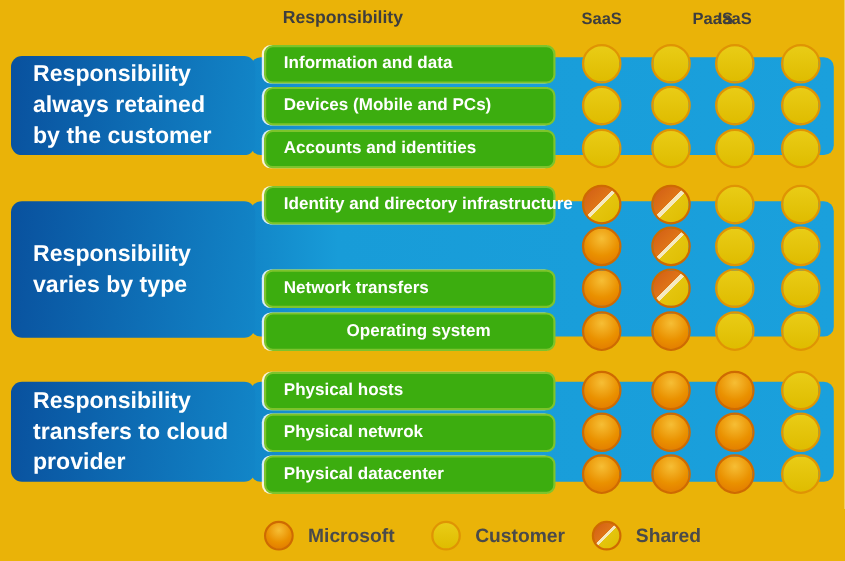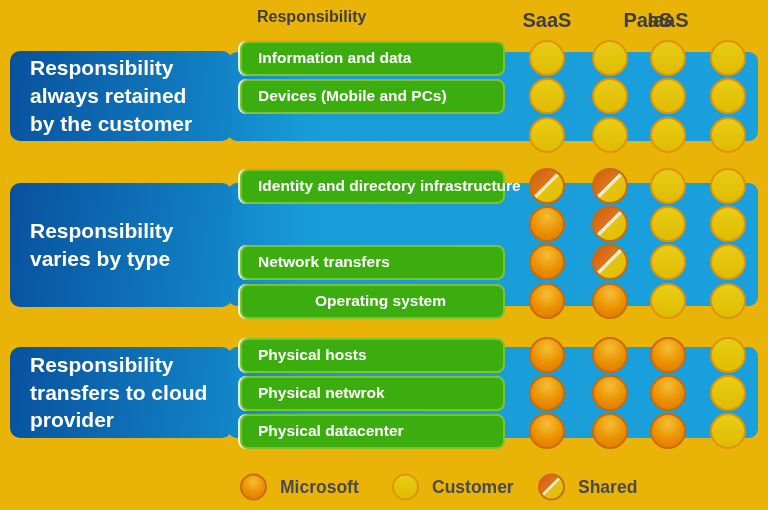--- a/index.html
+++ b/index.html
@@ -5,21 +5,21 @@
   html,body{margin:0;padding:0;background:#ffffff;}
   .canvas{
     position:relative;width:768px;height:510px;background:#eab308;
     font-family:"Liberation Sans",sans-serif;overflow:hidden;
   }
   .hdr{
     position:absolute;font-weight:bold;color:#3e3e3e;font-size:16px;
     white-space:nowrap;
   }
   .colhdr{
-    position:absolute;font-weight:bold;color:#3e3e3e;font-size:20px;
+    position:absolute;font-weight:bold;color:#3e3e3e;font-size:15px;
     transform:translateX(-50%);white-space:nowrap;
   }
   .band{
     position:absolute;border-radius:9px;
     background:linear-gradient(90deg,#1286c8 0%,#189cd8 15%,#1aa0dc 100%);
   }
   .sbox{
     position:absolute;border-radius:10px;
     background:linear-gradient(97deg,#09519e 0%,#1286c8 100%);
     display:flex;align-items:center;
@@ -81,20 +81,23 @@
     <div class="dot c-customer" style="left: 610px; top: 58px;"></div>
     <div class="dot c-customer" style="left: 668px; top: 58px;"></div>
     <div class="dot c-customer" style="left: 728px; top: 58px;"></div>
     <div class="pill" style="top: 78.5px;">
       <div>Devices (Mobile and PCs)</div>
     </div>
     <div class="dot c-customer" style="left: 547px; top: 96px;"></div>
     <div class="dot c-customer" style="left: 610px; top: 96px;"></div>
     <div class="dot c-customer" style="left: 668px; top: 96px;"></div>
     <div class="dot c-customer" style="left: 728px; top: 96px;"></div>
+    <div class="pill" style="top: 117.5px;">
+      <div>Accounts and identities</div>
+    </div>
     <div class="dot c-customer" style="left: 547px; top: 135px;"></div>
     <div class="dot c-customer" style="left: 610px; top: 135px;"></div>
     <div class="dot c-customer" style="left: 668px; top: 135px;"></div>
     <div class="dot c-customer" style="left: 728px; top: 135px;"></div>
     <div class="band" style="left: 228px; top: 183px; width: 530px; height: 123px;"></div>
     <div class="sbox" style="left: 10px; top: 183px; width: 222px; height: 124px;">
       <div>Responsibility varies by type</div>
     </div>
     <div class="pill" style="top: 168.5px;">
       <div>Identity and directory infrastructure</div>

